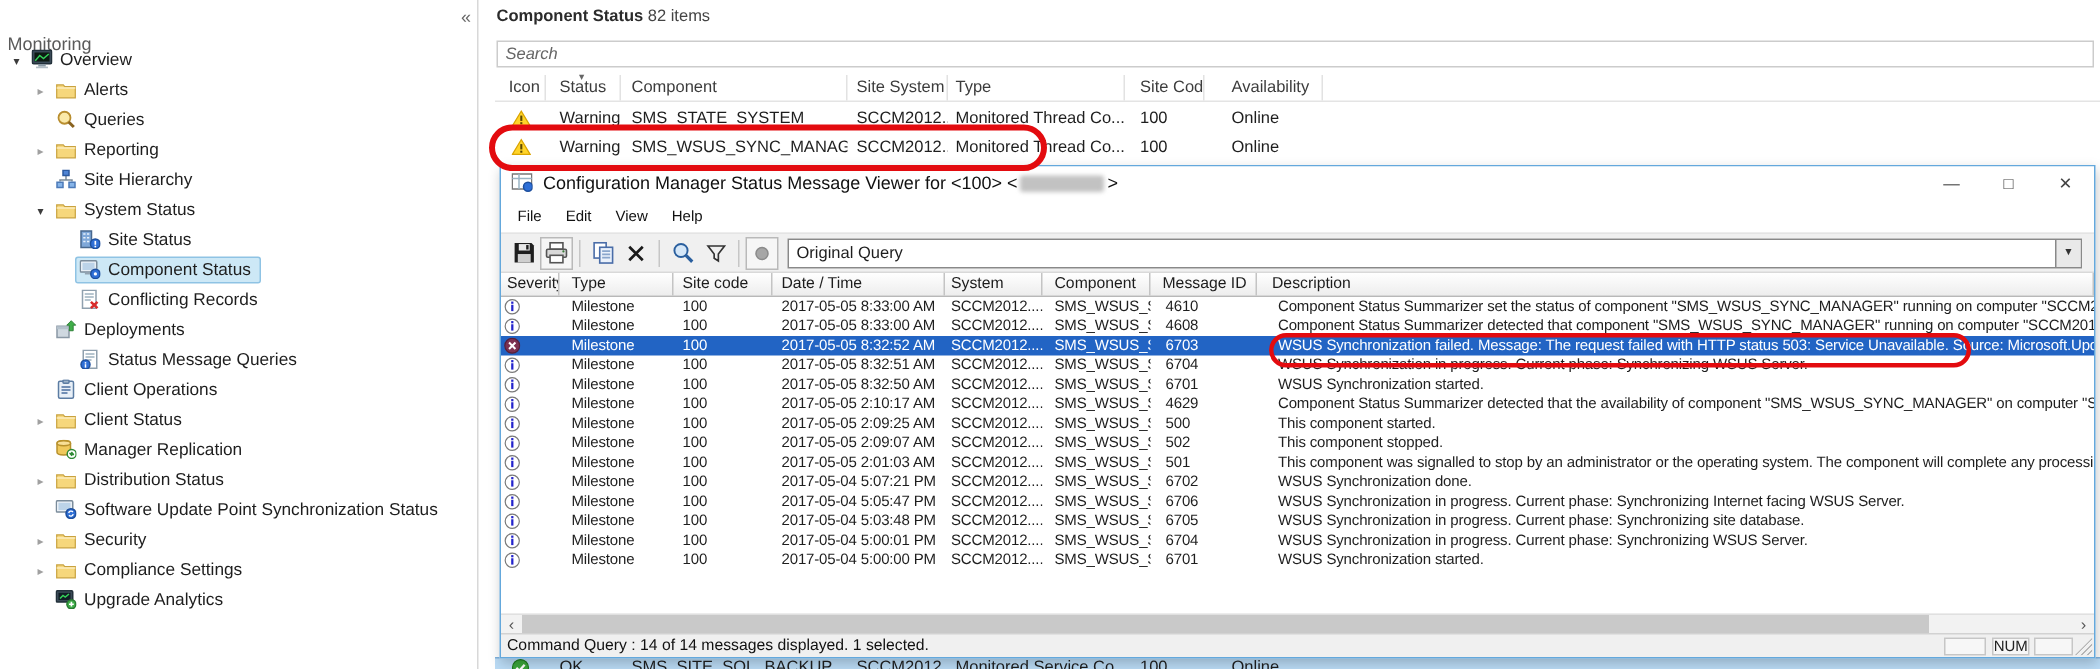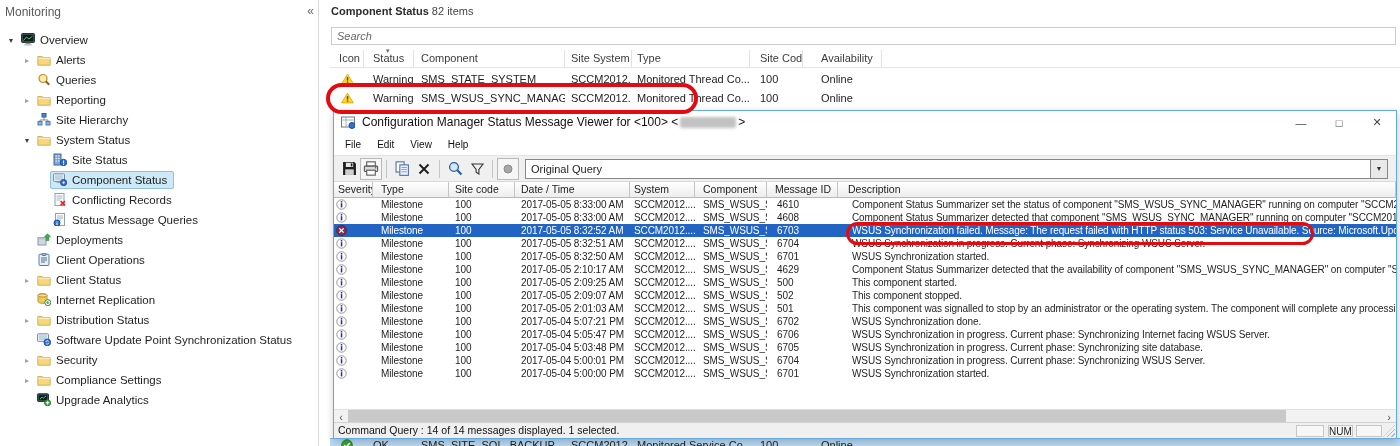--- a/index.html
+++ b/index.html
@@ -2,21 +2,21 @@
 <html><head>
 <meta charset="utf-8">
 <style>
   * { box-sizing: border-box; margin:0; padding:0; }
   html,body { background:#fff; }
   #root { position:relative; width:1400px; height:446px; overflow:hidden; background:#fff;
           font-family:"Liberation Sans","DejaVu Sans",sans-serif; font-size:11px; color:#1e1e1e; }
 
   
   .sidebar { position:absolute; left:0; top:0; width:319px; height:446px; background:#fff; border-right:1px solid #d8d8d8; }
-  .nav-title { position:absolute; left:5px; top:5px; font-size:12px; color:#5a5a5a; }
+  .nav-title { position:absolute; left:5px; top:22px; font-size:12px; color:#5a5a5a; }
   .collapse-glyph { position:absolute; right:4px; top:4px; font-size:12px; color:#666; cursor:pointer; }
   .tree { position:absolute; top:30px; left:0; right:1px; }
   .titem { height:20px; display:flex; align-items:center; white-space:nowrap; cursor:default; }
   .texp { width:14px; text-align:center; font-size:8px; color:#a0a0a0; flex:0 0 14px; }
   .texp.open { color:#3c3c3c; }
   .tentry { display:inline-flex; align-items:center; gap:5px; padding:1px 6px 2px 2px; border:1px solid transparent; border-radius:2px; }
   .tentry.sel { background:#cde8f6; border-color:#8fc3e4; }
   .tlabel { font-size:11.5px; }
   .ticon svg { display:block; }
 
@@ -200,52 +200,52 @@
               <svg width="14" height="13" viewBox="0 0 14 13">
                 <rect x="2" y="0.5" width="9" height="12" fill="#fff" stroke="#8fa0ae"></rect>
                 <path d="M3.5 3h6M3.5 5h6M3.5 7h4" stroke="#9fb2c0"></path>
                 <path d="M7.6 8.2 L12 12.4 M12 8.2 L7.6 12.4" stroke="#d92b2b" stroke-width="1.7"></path>
               </svg>
             </span>
             <span class="tlabel">Conflicting Records</span>
           </span>
         </div>
         <div class="titem">
+          <span class="texp" style="margin-left: 20px;"></span>
+          <span class="tentry">
+            <span class="ticon">
+              <svg width="14" height="13" viewBox="0 0 14 13">
+                <rect x="1" y="4.5" width="8" height="7.5" fill="#cfd8e0" stroke="#8a98a5"></rect>
+                <rect x="1" y="4.5" width="8" height="2" fill="#b5c1cc"></rect>
+                <path d="M10.5 0.8 L13.5 3.8 L11.8 3.8 L11.8 7.5 L9.2 7.5 L9.2 3.8 L7.5 3.8 Z" fill="#3fae49" stroke="#287a31" stroke-width="0.6"></path>
+              </svg>
+            </span>
+            <span class="tlabel">Deployments</span>
+          </span>
+        </div>
+        <div class="titem">
           <span class="texp" style="margin-left: 36px;"></span>
           <span class="tentry">
             <span class="ticon">
               <svg width="14" height="13" viewBox="0 0 14 13">
                 <rect x="2.5" y="0.5" width="9" height="12" fill="#fff" stroke="#8fa0ae"></rect>
                 <path d="M4 3h6M4 5h6M4 7h4" stroke="#9fb2c0"></path>
                 <circle cx="4" cy="10" r="3" fill="#2f6fd6" stroke="#1d4f9e"></circle>
                 <rect x="3.5" y="8.4" width="1" height="1" fill="#fff"></rect>
                 <rect x="3.5" y="9.8" width="1" height="2.3" fill="#fff"></rect>
               </svg>
             </span>
             <span class="tlabel">Status Message Queries</span>
           </span>
         </div>
         <div class="titem">
           <span class="texp" style="margin-left: 20px;"></span>
           <span class="tentry">
             <span class="ticon">
               <svg width="14" height="13" viewBox="0 0 14 13">
-                <rect x="1" y="4.5" width="8" height="7.5" fill="#cfd8e0" stroke="#8a98a5"></rect>
-                <rect x="1" y="4.5" width="8" height="2" fill="#b5c1cc"></rect>
-                <path d="M10.5 0.8 L13.5 3.8 L11.8 3.8 L11.8 7.5 L9.2 7.5 L9.2 3.8 L7.5 3.8 Z" fill="#3fae49" stroke="#287a31" stroke-width="0.6"></path>
-              </svg>
-            </span>
-            <span class="tlabel">Deployments</span>
-          </span>
-        </div>
-        <div class="titem">
-          <span class="texp" style="margin-left: 20px;"></span>
-          <span class="tentry">
-            <span class="ticon">
-              <svg width="14" height="13" viewBox="0 0 14 13">
                 <rect x="2" y="1.2" width="10" height="11.3" rx="1" fill="#e8eff7" stroke="#5b7ca3"></rect>
                 <rect x="5" y="0.3" width="4" height="2.2" rx="0.6" fill="#9fb4ca" stroke="#5b7ca3"></rect>
                 <path d="M4 5h6M4 7h6M4 9h4" stroke="#4a6fa0"></path>
               </svg>
             </span>
             <span class="tlabel">Client Operations</span>
           </span>
         </div>
         <div class="titem">
           <span class="texp" style="margin-left: 20px;">▸</span>
@@ -263,21 +263,21 @@
           <span class="texp" style="margin-left: 20px;"></span>
           <span class="tentry">
             <span class="ticon">
               <svg width="14" height="13" viewBox="0 0 14 13">
                 <path d="M1 2.5 c0-1.1 2.2-1.8 4.5-1.8 s4.5 0.7 4.5 1.8 v6 c0 1.1 -2.2 1.8 -4.5 1.8 s-4.5-0.7-4.5-1.8 z" fill="#f0c95c" stroke="#b8912c"></path>
                 <ellipse cx="5.5" cy="2.5" rx="4.5" ry="1.6" fill="#f8df97" stroke="#b8912c"></ellipse>
                 <circle cx="10.8" cy="9.6" r="3" fill="#fff" stroke="#2f8a35"></circle>
                 <path d="M9.2 9.2 h2.2 l-0.8 -0.9 M12.4 10 h-2.2 l0.8 0.9" stroke="#2f8a35" fill="none" stroke-width="0.9"></path>
               </svg>
             </span>
-            <span class="tlabel">Internet Replication</span>
+            <span class="tlabel">Manager Replication</span>
           </span>
         </div>
         <div class="titem">
           <span class="texp" style="margin-left: 20px;">▸</span>
           <span class="tentry">
             <span class="ticon">
               <svg width="14" height="12" viewBox="0 0 14 12">
                 <path d="M0.8 2.6 h4.4 l1 1.2 h7 v7.4 h-12.4 z" fill="#f6d77c" stroke="#c9a23e" stroke-width="0.8"></path>
                 <path d="M0.8 4.6 h12.4" stroke="#fcedbe" stroke-width="1"></path>
               </svg>

